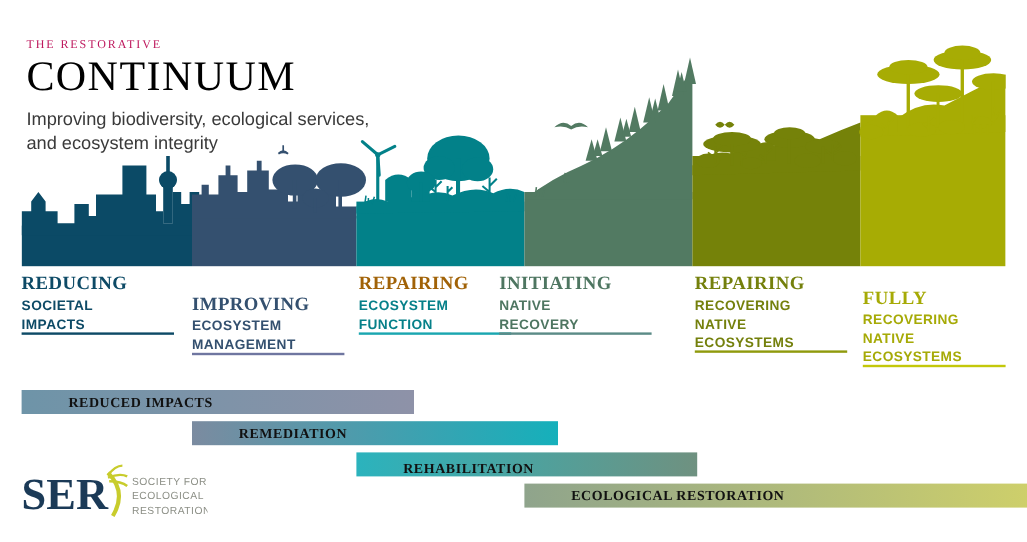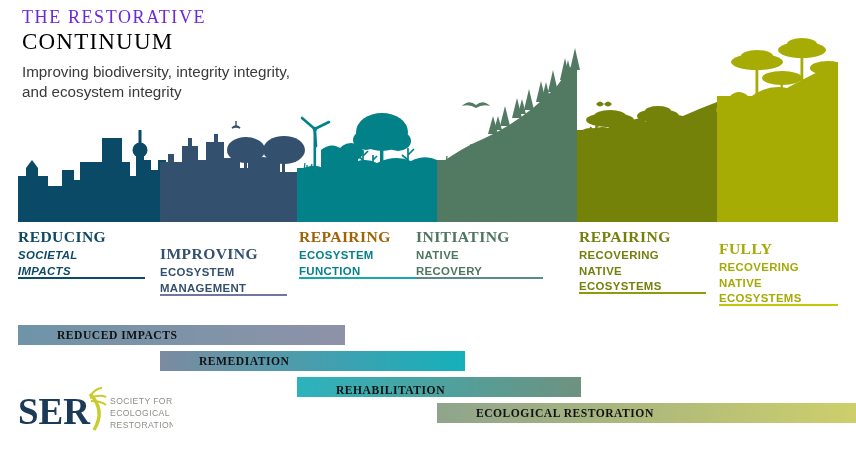--- a/index.html
+++ b/index.html
@@ -9,26 +9,26 @@
     font-family:"Liberation Sans", sans-serif;
     overflow:hidden;
     position:relative;
   }
   .page{position:relative;width:856px;height:452px;}
 
   
   .hdr{position:absolute;left:22px;top:8px;width:520px;}
   .hdr-eyebrow{
     font-family:"Liberation Serif", serif;
-    font-size:18px;letter-spacing:1.6px;color:#6d28d9;
-    font-weight:400;line-height:1.1;
+    font-size:10px;letter-spacing:1.6px;color:#be185d;
+    font-weight:400;line-height:1.1;margin-top:24px;
   }
   .hdr-title{
     font-family:"Liberation Serif", serif;
-    font-size:23px;letter-spacing:1.2px;color:#000000;
+    font-size:35px;letter-spacing:1.2px;color:#000000;
     font-weight:400;line-height:1.12;margin-top:1px;
   }
   .hdr-sub{
     font-size:15.2px;color:#3a3a3a;line-height:1.33;
     margin-top:7px;font-weight:400;
   }
 
   
   .scene{position:absolute;left:18px;top:10px;width:820px;height:212px;}
   .scene svg{display:block;width:820px;height:212px;}
@@ -64,21 +64,21 @@
 </style>
 </head>
 <body>
 
 <div class="page">
 
   <div class="hdr">
     <div class="hdr-eyebrow">THE RESTORATIVE</div>
     <div class="hdr-title">CONTINUUM</div>
     <div class="hdr-sub">
-      <div>Improving biodiversity, integrity integrity,</div>
+      <div>Improving biodiversity, ecological services,</div>
       <div>and ecosystem integrity</div>
     </div>
   </div>
 
   <div class="scene">
     <svg viewBox="0 0 820 212" xmlns="http://www.w3.org/2000/svg">
 
       <g>
         <rect id="p1" x="0" y="178" width="142" height="34" fill="#0b4a66"></rect>
         <path fill="#0b4a66" d="M0 186 L0 166 L8 166 L8 158 L14 150 L20 158 L20 166 L30 166 L30 176 L44 176 L44 160 L56 160 L56 170 L62 170 L62 152
@@ -245,21 +245,21 @@
           <path d="M792 98 l0 -12 M792 92 l5 -5"></path>
         </g>
       </g>
     </svg>
   </div>
 
   <div class="cols">
 
     <div class="col" style="left:0px;width:137px;">
       <div class="col-h" style="color:#0d4a66;">REDUCING</div>
-      <div class="col-s" style="color:#0d4a66;font-style:italic;">
+      <div class="col-s" style="color:#0d4a66;">
         <div>SOCIETAL</div>
         <div>IMPACTS</div>
       </div>
       <div class="col-rule" style="width:127px;background:#0d4a66;"></div>
     </div>
 
     <div class="col" style="left:142px;width:137px;">
       <div class="col-h" style="color:#34506f;margin-top:17px;">IMPROVING</div>
       <div class="col-s" style="color:#34506f;">
         <div>ECOSYSTEM</div>

